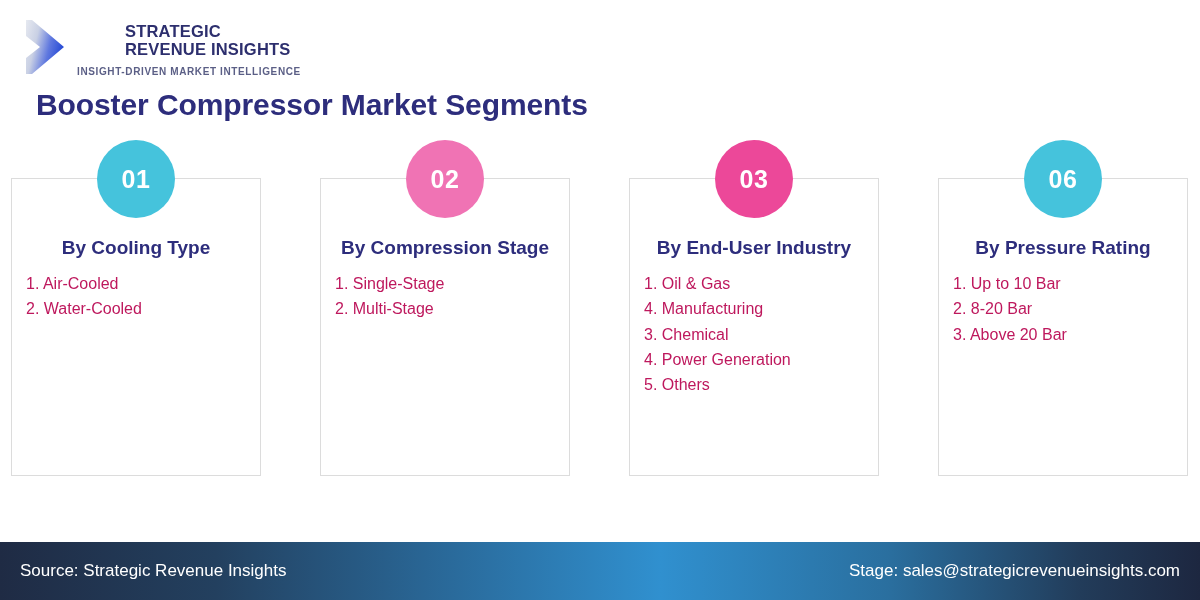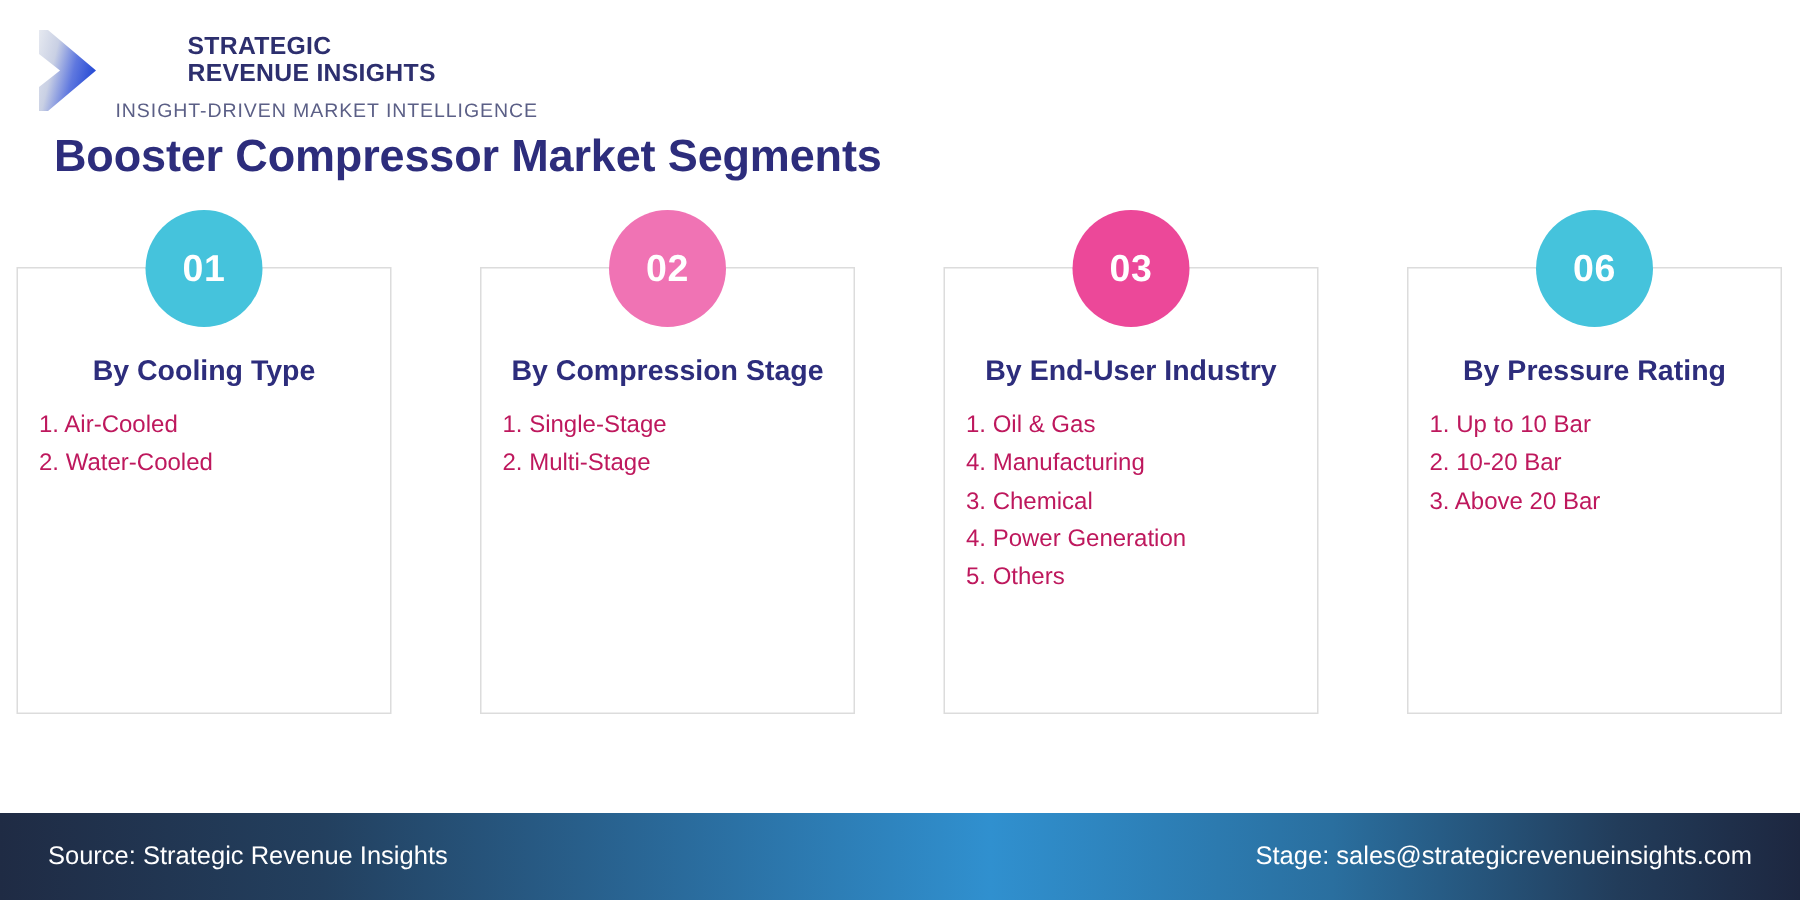--- a/index.html
+++ b/index.html
@@ -41,22 +41,22 @@
     font-size: 16.5px;
     font-weight: bold;
     letter-spacing: 0.2px;
     color: #2d2f6e;
     line-height: 1.08;
     white-space: nowrap;
     margin-left: 48px;
   }
   .logo-tagline {
     margin-top: 7px;
-    font-size: 13px;
-    font-weight: normal;
+    font-size: 10px;
+    font-weight: bold;
     letter-spacing: 0.62px;
     color: #5b5f86;
     white-space: nowrap;
   }
 
   
   .page-title {
     position: absolute;
     left: 0;
     top: 88px;
@@ -143,21 +143,21 @@
         #1f2b44 0%,
         #23405f 18%,
         #2a6b9c 38%,
         #3090cf 55%,
         #2a6f9f 74%,
         #223c5a 90%,
         #1d2740 100%);
     display: flex;
     align-items: center;
     justify-content: space-between;
-    padding: 0 32px;
+    padding: 0 20px;
     box-sizing: border-box;
   }
   .footer-text {
     color: #ffffff;
     font-size: 17px;
     white-space: nowrap;
   }
 </style>
 </head>
 <body>
@@ -213,21 +213,21 @@
       <li>4. Power Generation</li>
       <li>5. Others</li>
     </ul>
   </div>
 
   <div class="card">
     <div class="card-badge" style="background: rgb(69, 195, 220);">06</div>
     <div class="card-heading">By Pressure Rating</div>
     <ul class="card-list">
       <li>1. Up to 10 Bar</li>
-      <li>2. 10-20 Bar</li>
+      <li>2. 8-20 Bar</li>
       <li>3. Above 20 Bar</li>
     </ul>
   </div>
 
 </div>
 
 <div class="footer-bar">
   <div class="footer-text">Source: Strategic Revenue Insights</div>
   <div class="footer-text">Stage: sales@strategicrevenueinsights.com</div>
 </div>

